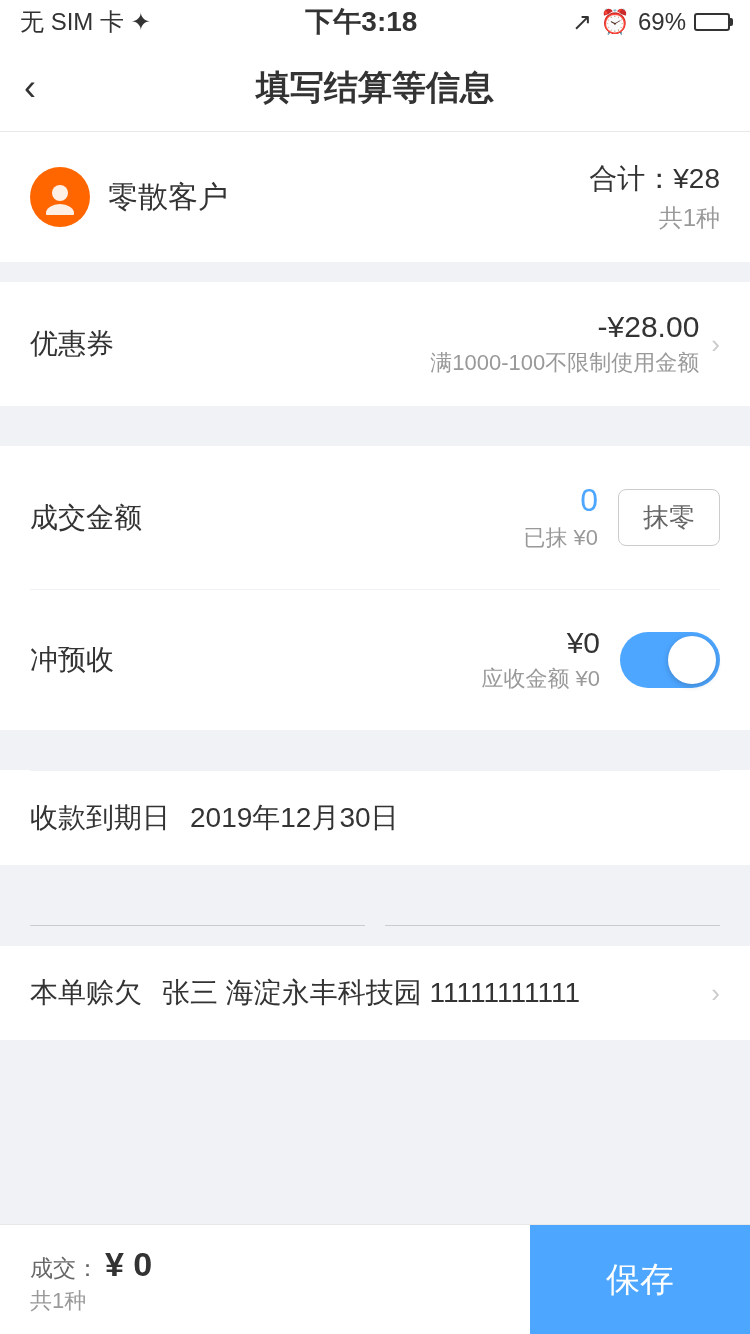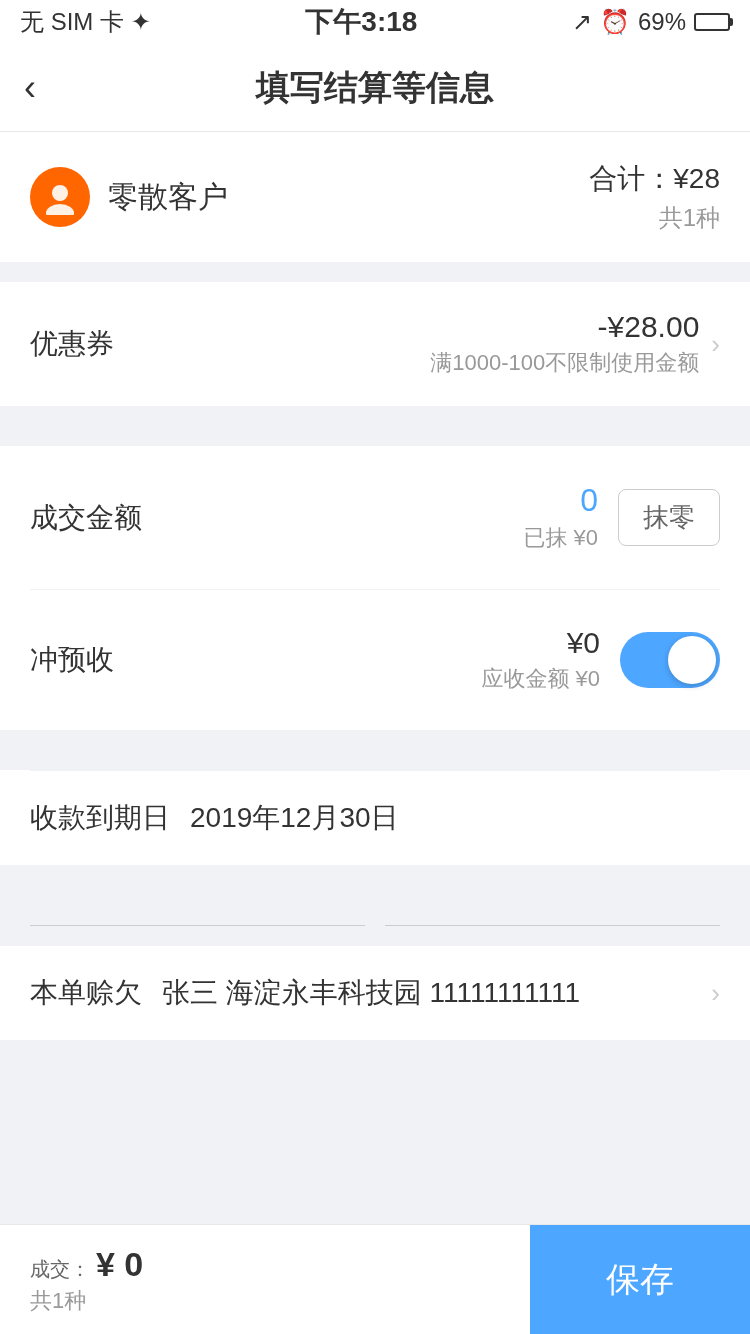--- a/index.html
+++ b/index.html
@@ -294,21 +294,21 @@
       background: #fff;
       display: flex;
       align-items: center;
       border-top: 1px solid #e8e8e8;
     }
     .bottom-left {
       flex: 1;
       padding: 0 30px;
     }
     .bottom-deal {
-      font-size: 20px;
+      font-size: 23px;
       color: #666;
     }
     .bottom-amount {
       font-size: 34px;
       color: #333;
       font-weight: 600;
       margin-top: 2px;
     }
     .bottom-count {
       font-size: 22px;

